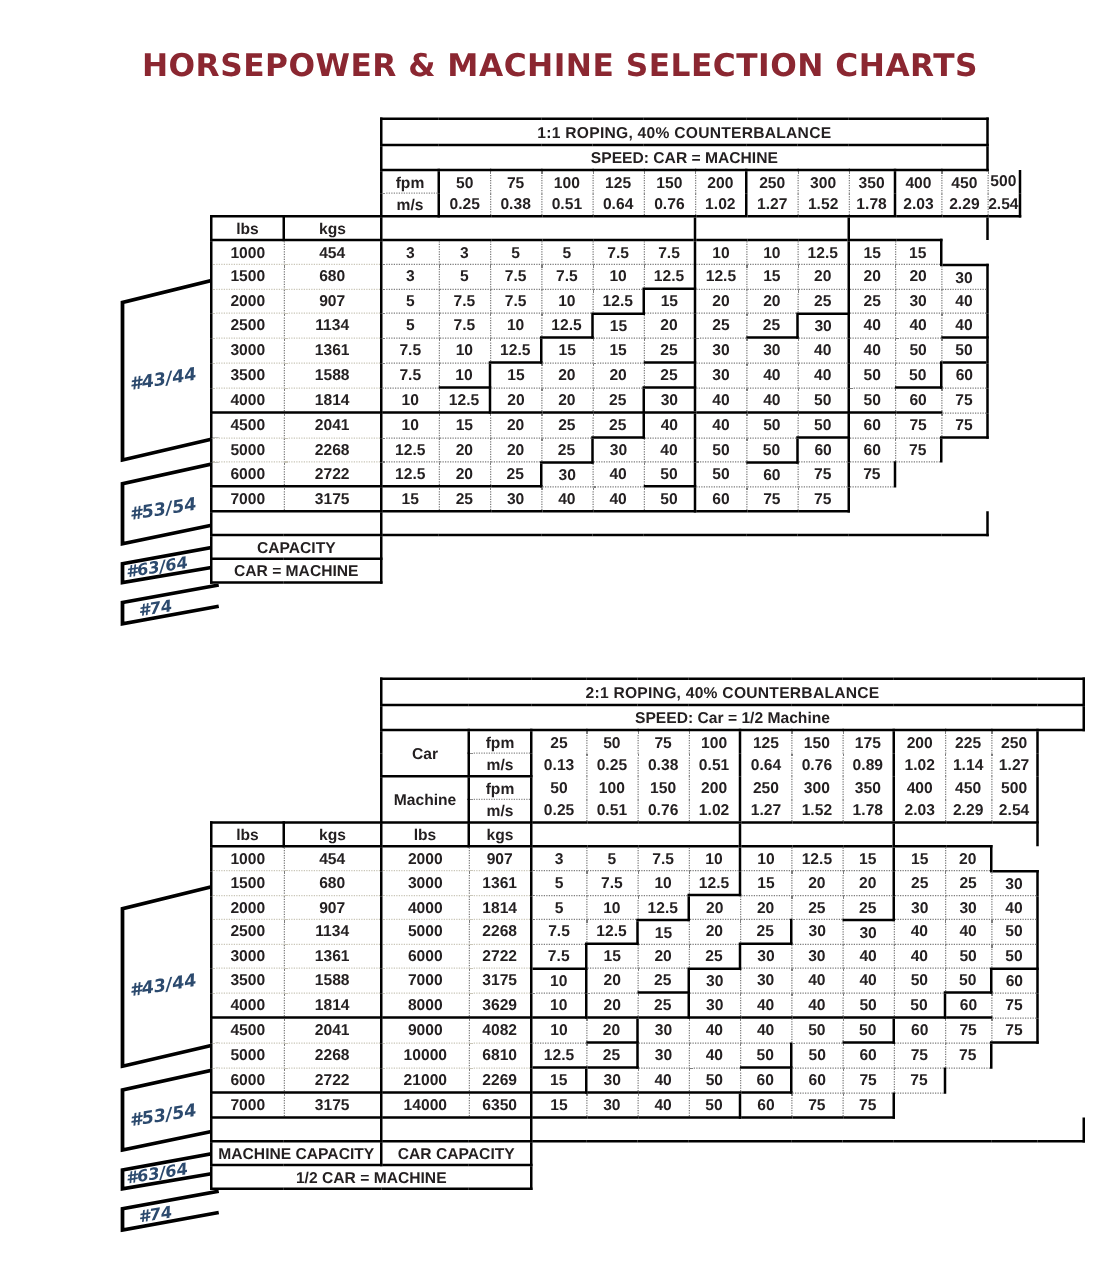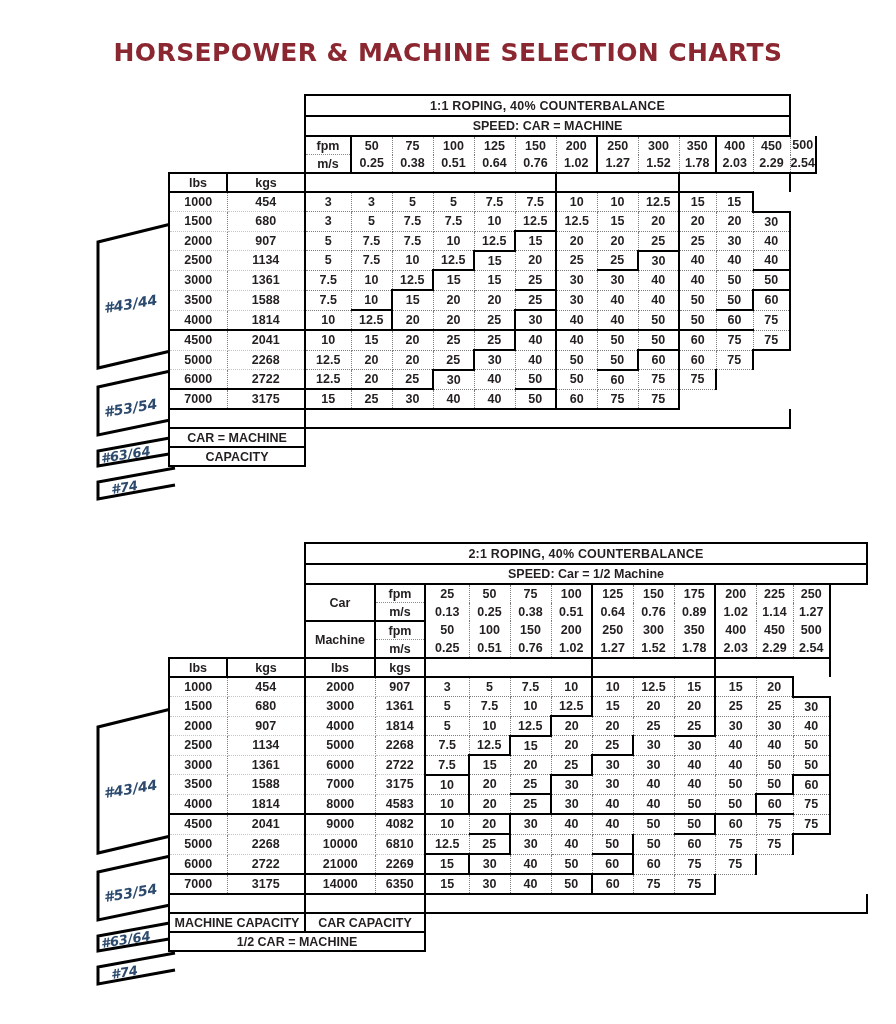--- a/index.html
+++ b/index.html
@@ -406,25 +406,25 @@
         <td class="blank"></td>
         <td class="blank"></td>
       </tr>
 
       <tr>
         <td class="bluegap" colspan="2" style="height:17px;border-left:2.5px solid #000;border-right:2.5px solid #000;border-bottom:2.5px solid #000;"></td>
         <td class="bluegap" colspan="12" style="height:17px;border-right:2.5px solid #000;border-bottom:2.5px solid #000;"></td>
       </tr>
 
       <tr>
+        <td class="cap" colspan="2">CAPACITY</td>
+        <td colspan="12" style="border:0;background:#fff;"></td>
+      </tr>
+      <tr>
         <td class="capv" colspan="2">CAR = MACHINE</td>
-        <td colspan="12" style="border:0;background:#fff;"></td>
-      </tr>
-      <tr>
-        <td class="cap" colspan="2">CAPACITY</td>
         <td colspan="12" style="border:0;background:#fff;"></td>
       </tr>
     </tbody>
       </table>
   </div>
 
   <div class="brackets" style="left:78px;top:707px;width:100px;height:290px;">
     <div class="brk" style="left:0;top:0;">
       <svg width="100" height="148" viewBox="0 0 100 148">
         <path d="M97,1 L20,20 L20,146 L97,128" fill="#fff" stroke="#000" stroke-width="3" stroke-linejoin="miter"></path>
@@ -655,21 +655,21 @@
         <td class="d cream">40</td>
         <td class="d cream">50</td>
         <td class="d cream tR tB">50</td>
         <td class="d blue tR tT">60</td>
       </tr>
 
       <tr>
         <td class="idc cream tB">4000</td>
         <td class="idc2 cream tB">1814</td>
         <td class="idc cream tB">8000</td>
-        <td class="idc2 cream tB">4583</td>
+        <td class="idc2 cream tB">3629</td>
         <td class="d cream tL tR tB">10</td>
         <td class="d blue tB">20</td>
         <td class="d blue tB tR">25</td>
         <td class="d cream tB">30</td>
         <td class="d cream tB">40</td>
         <td class="d cream tB">40</td>
         <td class="d cream tB">50</td>
         <td class="d cream tB tR">50</td>
         <td class="d blue tT tB">60</td>
         <td class="d blue tR">75</td>

